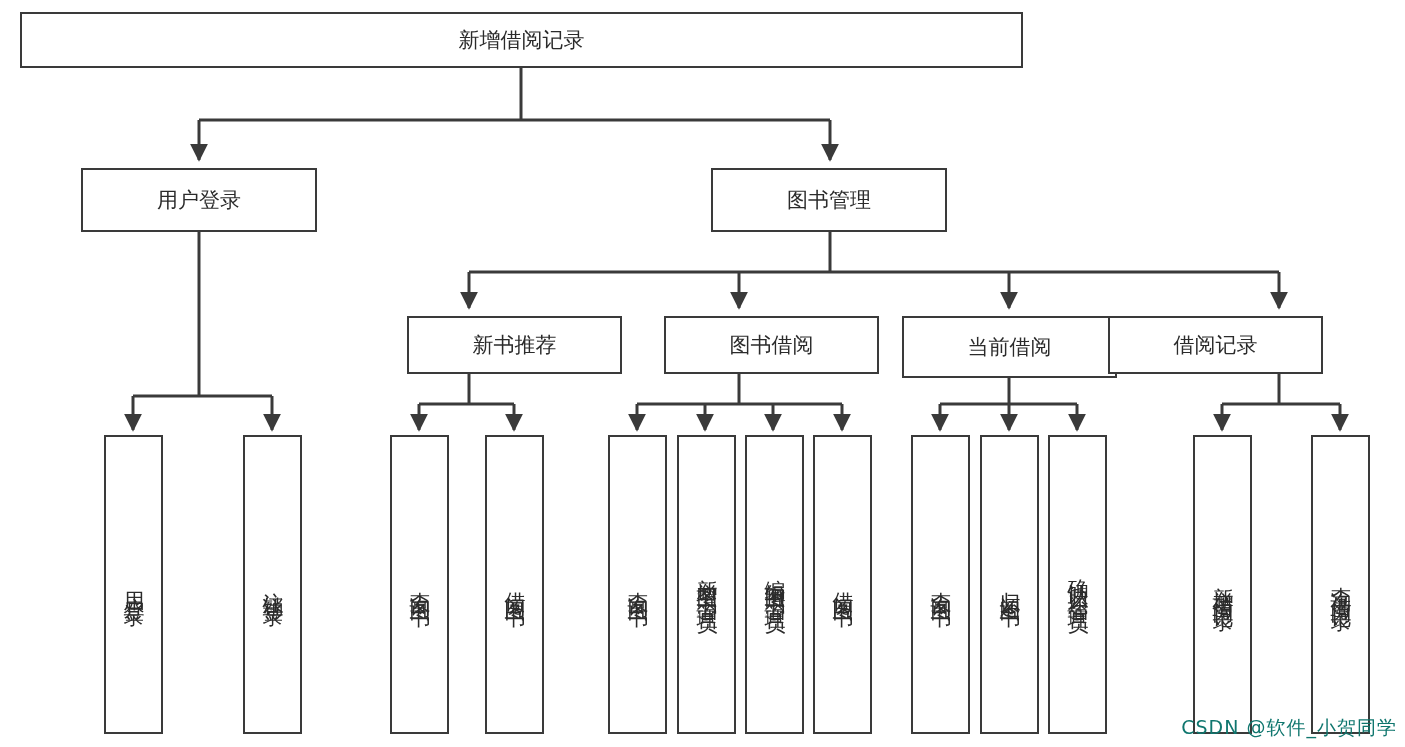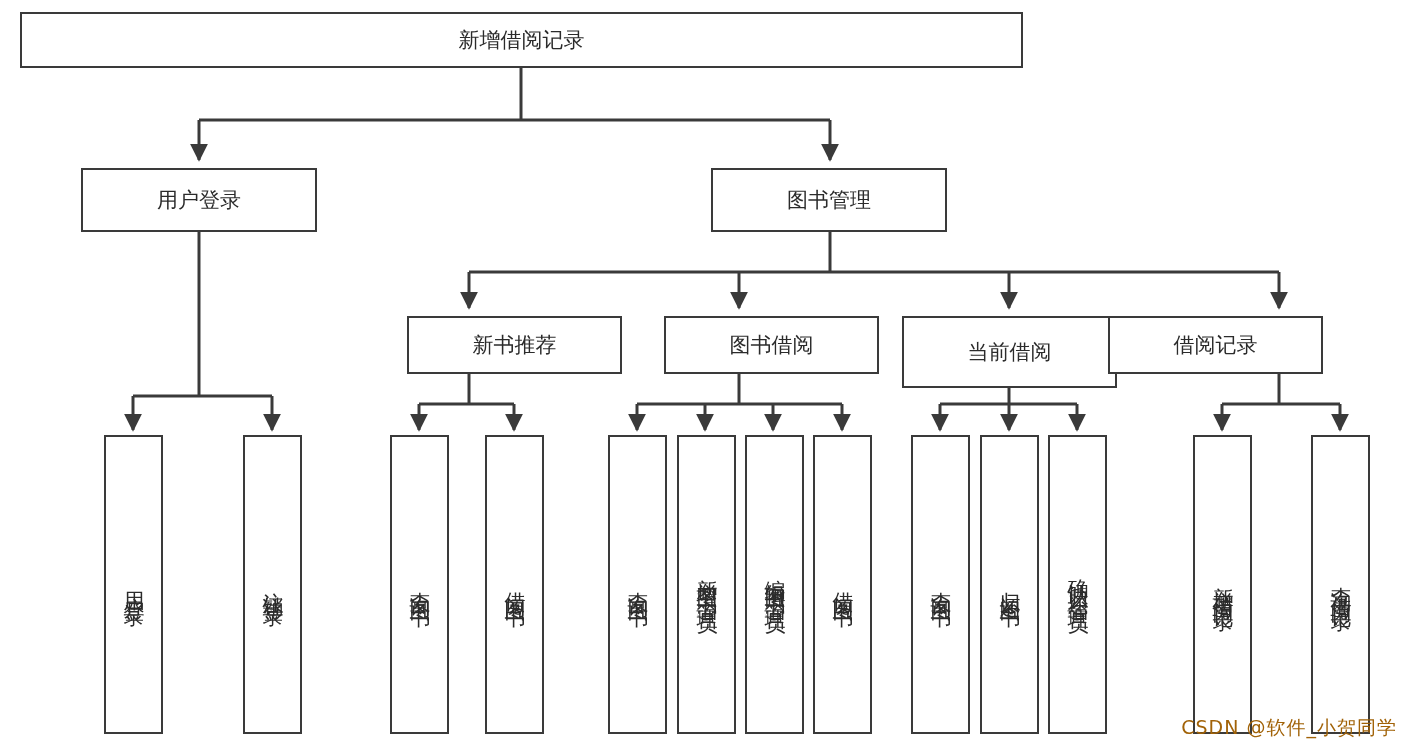--- a/index.html
+++ b/index.html
@@ -31,21 +31,21 @@
   .v-node .node-label{
     writing-mode:vertical-rl;
     text-orientation:upright;
     font-size:21px;
     letter-spacing:5px;
     line-height:1;
   }
   .watermark{
     position:absolute;
     right:8px;bottom:6px;
-    color:#a16207;
+    color:#0f766e;
     font-size:19px;
     letter-spacing:1px;
     user-select:none;
     white-space:pre;
   }
 </style>
 </head>
 <body>
 
 <div id="stage">
@@ -110,21 +110,21 @@
   <div class="node h-node" style="left:711px;top:168px;width:236px;height:64px;">
     <span class="node-label">图书管理</span>
   </div>
 
   <div class="node h-node" style="left:362px;top:316px;width:215px;height:58px;margin-left:45px;">
     <span class="node-label">新书推荐</span>
   </div>
   <div class="node h-node" style="left:664px;top:316px;width:215px;height:58px;">
     <span class="node-label">图书借阅</span>
   </div>
-  <div class="node h-node" style="left:902px;top:316px;width:215px;height:72px;justify-content:center;">
+  <div class="node h-node" style="left:902px;top:316px;width:215px;height:62px;justify-content:center;">
     <span class="node-label">当前借阅</span>
   </div>
   <div class="node h-node" style="left:1108px;top:316px;width:215px;height:58px;">
     <span class="node-label">借阅记录</span>
   </div>
 
   <div class="node v-node" style="left:104px;top:435px;width:59px;height:299px;">
     <span class="node-label">用户登录</span>
   </div>
   <div class="node v-node" style="left:243px;top:435px;width:59px;height:299px;">

